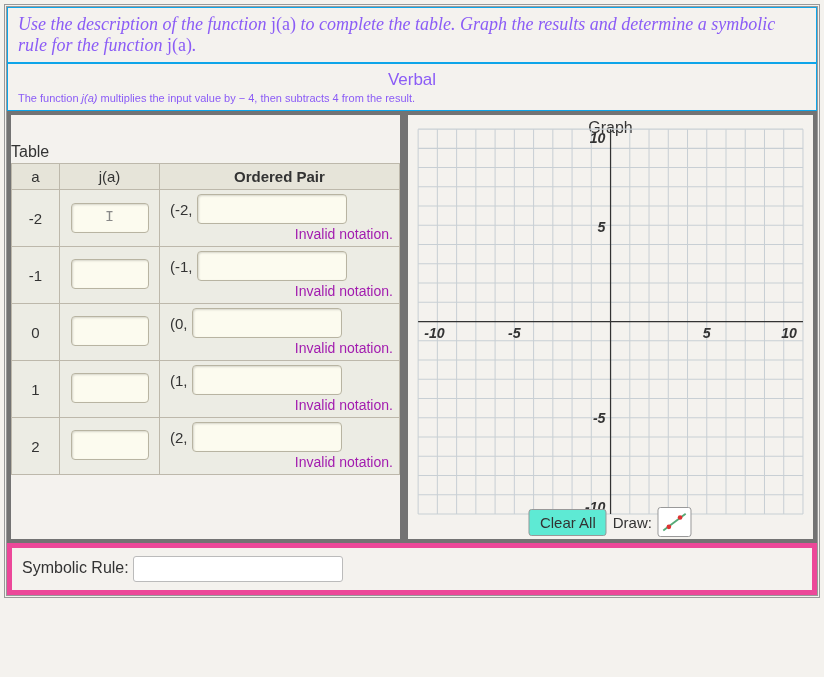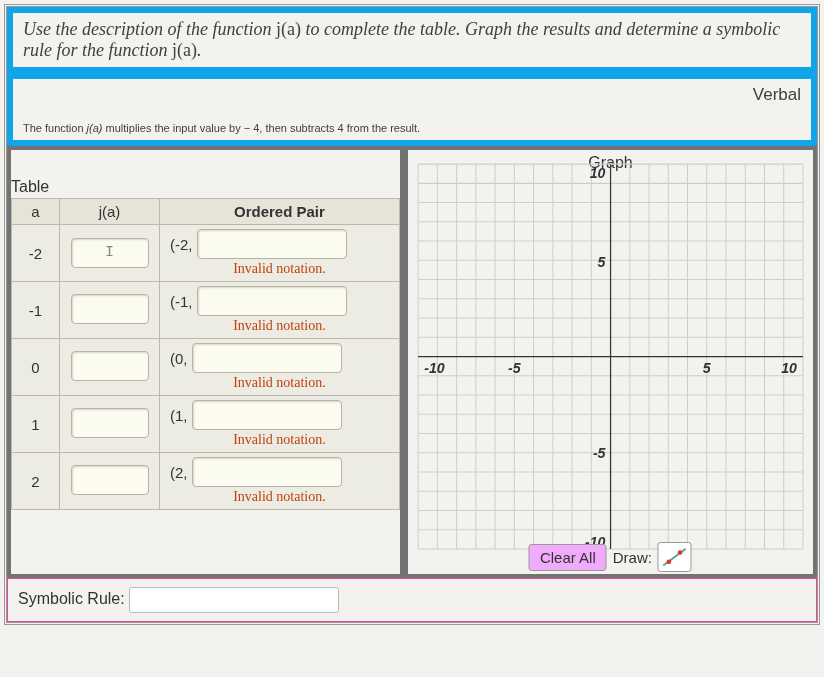--- a/index.html
+++ b/index.html
@@ -8,33 +8,33 @@
   padding: 4px;
   font-family: Georgia, 'Times New Roman', serif;
   background: #f4f2ee;
   color: #333;
   width: 824px;
 }
 .outer {
   border: 3px double #999;
 }
 .section {
-  border: 6px solid #0ea5e9;
+  border: 1px solid #0ea5e9;
   padding: 6px 10px;
   font-style: italic;
   font-size: 18px;
-  color: #404040;
+  color: #8b5cf6;
 }
 .section .math { font-style: normal; }
 .verbal-head {
-  text-align: right;
+  text-align: center;
   font-style: normal;
   font-family: Arial, sans-serif;
   font-size: 17px;
-  margin-bottom: 17px;
+  margin-bottom: 2px;
 }
 .verbal-body {
   font-family: Arial, sans-serif;
   font-style: normal;
   font-size: 11px;
 }
 .row2 {
   display: flex;
 }
 .left, .right {
@@ -77,28 +77,28 @@
   font-size: 15px;
   text-align: center;
   line-height: 28px;
   color: #888;
   font-family: 'Courier New', monospace;
 }
 .inp.wide { width: 150px; display:inline-block; vertical-align: middle;}
 .pairwrap { text-align: left; padding-left: 4px;}
 .pair-prefix { display:inline-block; vertical-align: middle; font-size:15px;}
 .err {
-  color: #c2410c;
+  color: #a21caf;
   font-size: 14px;
-  text-align: center;
+  text-align: right;
   margin-top: 2px;
-  font-family: Liberation Serif, serif;
+  font-family: Liberation Sans, sans-serif;
 }
 .symrule {
-  border: 1px solid #ec4899;
+  border: 5px solid #ec4899;
   padding: 8px 10px;
   font-family: Arial, sans-serif;
   font-size: 16px;
 }
 .symrule .inp2 {
   display:inline-block;
   width: 210px;
   height: 26px;
   border: 1px solid #bbb;
   border-radius: 3px;
@@ -133,21 +133,21 @@
   left: 50%;
   transform: translateX(-50%);
   display: flex;
   align-items: center;
   gap: 6px;
   font-family: Arial, sans-serif;
   font-size: 15px;
 }
 .btn {
   border: 1px solid #999;
-  background: #f0abfc;
+  background: #5eead4;
   padding: 4px 10px;
   border-radius: 3px;
   cursor: pointer;
 }
 .draw-swatch {
   width: 34px; height: 30px;
   border: 1px solid #999;
   background: #fff;
   position: relative;
   border-radius: 3px;

